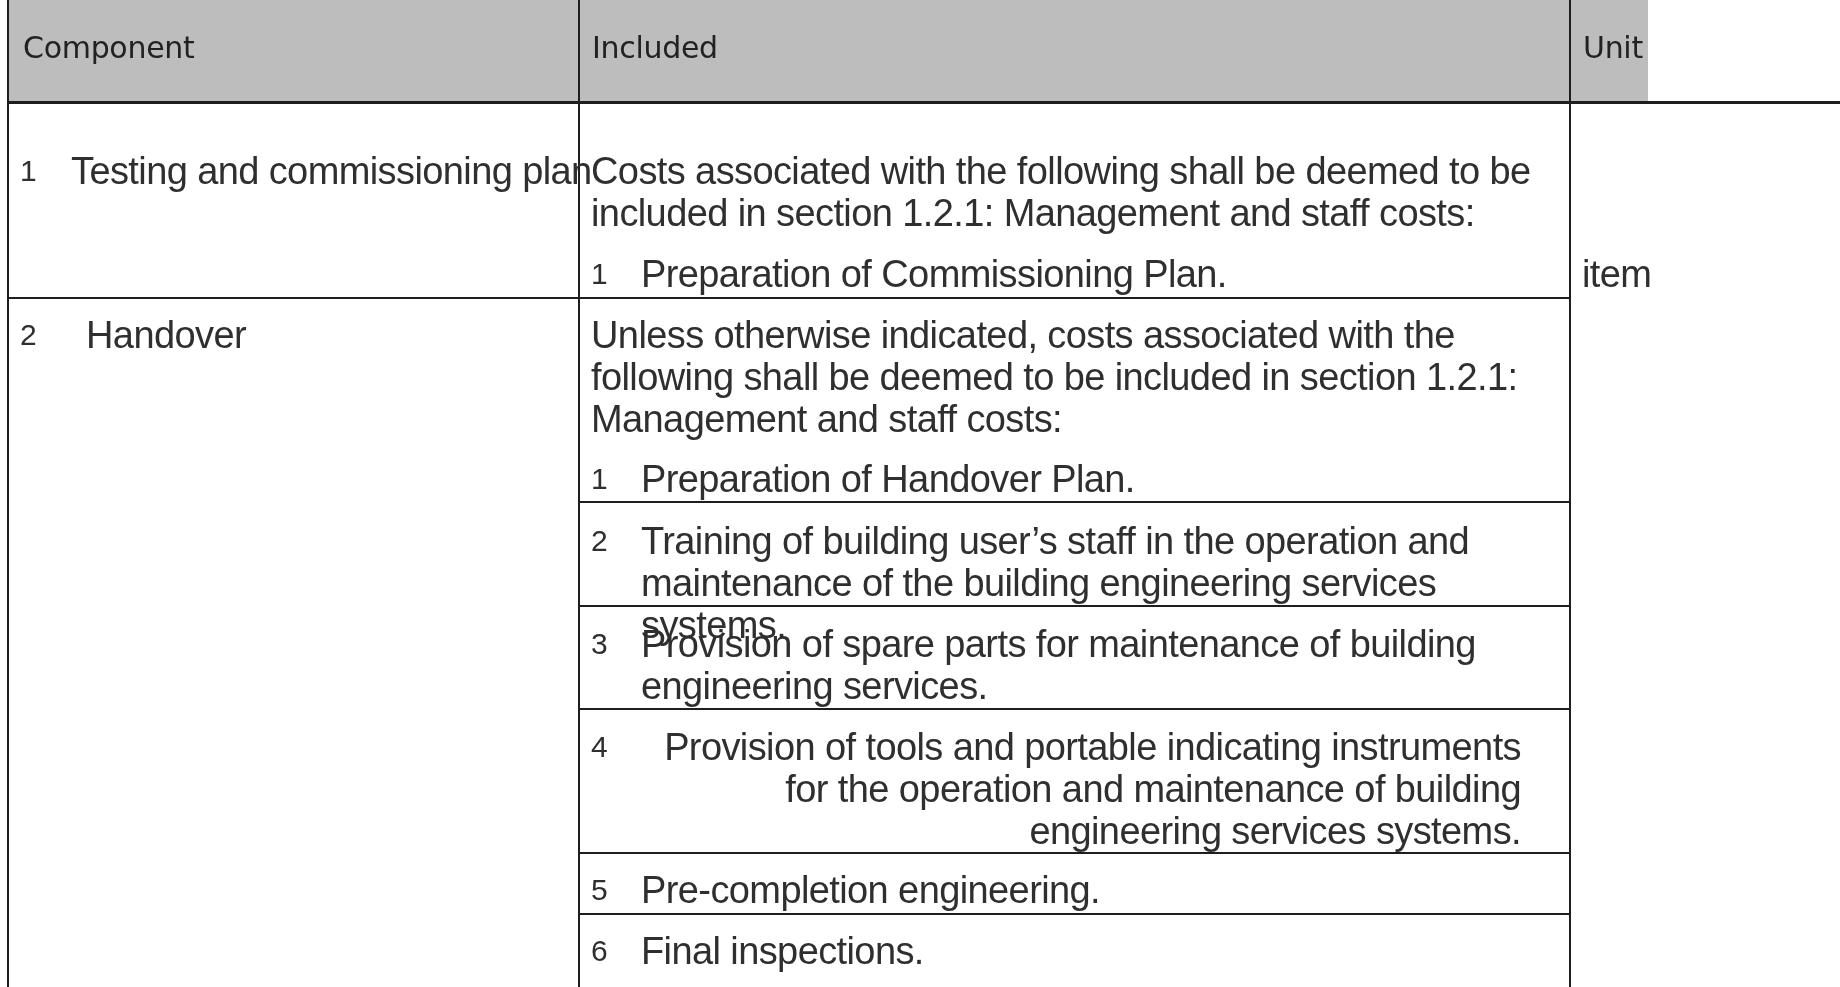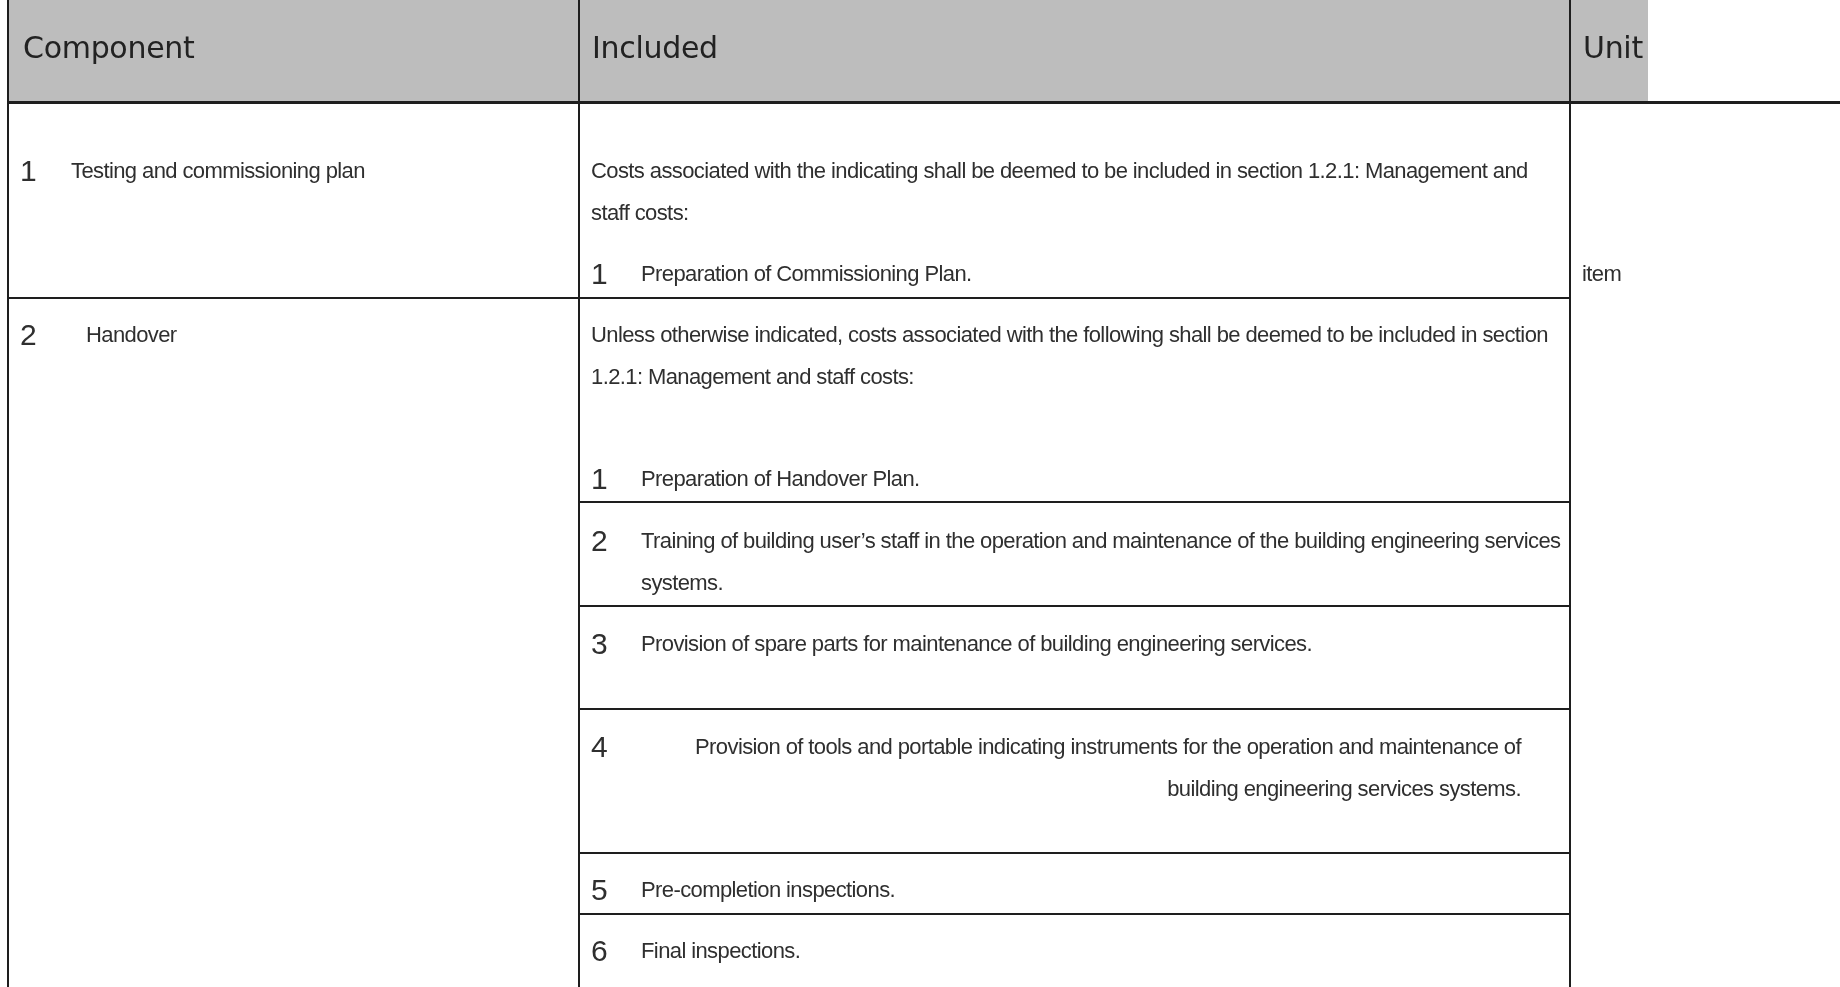--- a/index.html
+++ b/index.html
@@ -3,21 +3,21 @@
 <meta charset="utf-8">
 <style>
   html, body { margin: 0; padding: 0; background: #ffffff; }
   body { width: 1840px; height: 987px; overflow: hidden; position: relative;
          font-family: "DejaVu Sans", sans-serif; color: #2b2b2b; }
   .abs { position: absolute; box-sizing: border-box; }
   .hdr { background: #bdbdbd; top: 0; height: 103px; }
   .hdr-text { font-size: 30px; color: #222; letter-spacing: -0.3px; position: absolute; top: 30px; }
   .vline { position: absolute; background: #1e1e1e; width: 2px; }
   .hline { position: absolute; background: #1e1e1e; height: 2px; }
-  .txt { position: absolute; font-size: 22px; line-height: 42px; font-weight: 300;
+  .txt { position: absolute; font-size: 38px; line-height: 42px; font-weight: 300;
          color: #2f2f2f; letter-spacing: -0.6px; font-family: "Liberation Sans", sans-serif; }
   .num { position: absolute; font-size: 30px; line-height: 42px; color: #2f2f2f;
          font-family: "Liberation Sans", sans-serif; }
 </style>
 </head>
 <body>
 
 <div class="abs hdr" style="left:8px; width:1640px;">
   <span class="hdr-text" style="left:15px;">Component</span>
   <span class="hdr-text" style="left:584px;text-align:right;">Included</span>
@@ -31,21 +31,21 @@
 <div class="hline" style="left:7px; top:297px; width:1564px;"></div>
 <div class="hline" style="left:578px; top:501px; width:993px;"></div>
 <div class="hline" style="left:578px; top:605px; width:993px;"></div>
 <div class="hline" style="left:578px; top:708px; width:993px;"></div>
 <div class="hline" style="left:578px; top:852px; width:993px;"></div>
 <div class="hline" style="left:578px; top:913px; width:993px;"></div>
 
 <div>
   <span class="num" style="left:20px; top:150px;">1</span>
   <span class="txt" style="left:71px; top:150px;">Testing and commissioning plan</span>
-  <div class="txt" style="left:591px; top:150px; width:970px;">Costs associated with the indicating shall be deemed to be included in section 1.2.1: Management and staff costs:</div>
+  <div class="txt" style="left:591px; top:150px; width:970px;">Costs associated with the following shall be deemed to be included in section 1.2.1: Management and staff costs:</div>
   <span class="num" style="left:591px; top:253px;">1</span>
   <span class="txt" style="left:641px; top:253px;text-align:center;">Preparation of Commissioning Plan.</span>
   <span class="txt" style="left:1582px; top:253px;">item</span>
 </div>
 
 <div>
   <span class="num" style="left:20px; top:314px;">2</span>
   <span class="txt" style="left:86px; top:314px;text-align:center;">Handover</span>
   <div class="txt" style="left:591px; top:314px; width:960px;">Unless otherwise indicated, costs associated with the following shall be deemed to be included in section 1.2.1: Management and staff costs:</div>
 
@@ -55,17 +55,17 @@
   <span class="num" style="left:591px; top:520px;">2</span>
   <div class="txt" style="left:641px; top:520px; width:920px;">Training of building user’s staff in the operation and maintenance of the building engineering services systems.</div>
 
   <span class="num" style="left:591px; top:623px;">3</span>
   <div class="txt" style="left:641px; top:623px; width:915px;">Provision of spare parts for maintenance of building engineering services.</div>
 
   <span class="num" style="left:591px; top:726px;">4</span>
   <div class="txt" style="left:641px; top:726px; width:880px;text-align:right;">Provision of tools and portable indicating instruments for the operation and maintenance of building engineering services systems.</div>
 
   <span class="num" style="left:591px; top:869px;">5</span>
-  <span class="txt" style="left:641px; top:869px;">Pre-completion inspections.</span>
+  <span class="txt" style="left:641px; top:869px;">Pre-completion engineering.</span>
 
   <span class="num" style="left:591px; top:930px;">6</span>
   <span class="txt" style="left:641px; top:930px;">Final inspections.</span>
 </div>
 
 </body></html>

